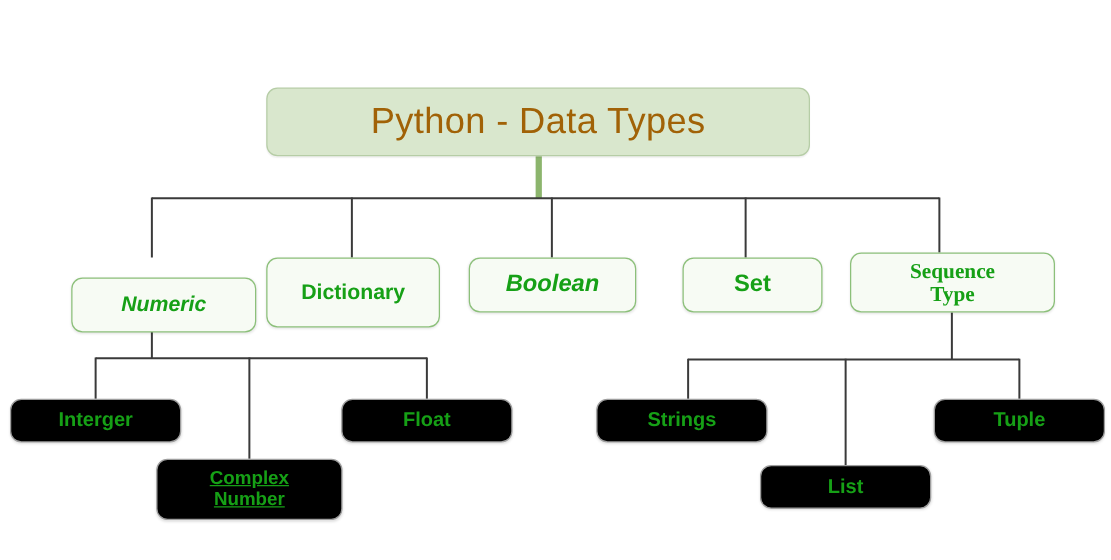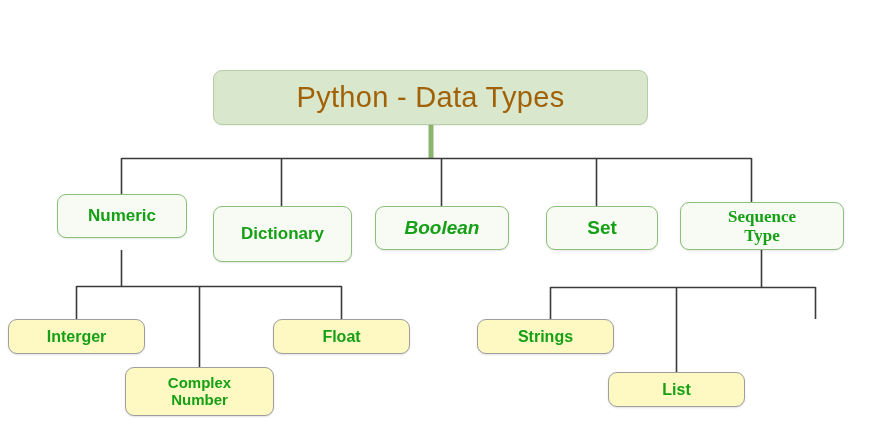--- a/index.html
+++ b/index.html
@@ -61,21 +61,21 @@
     border: 1px solid #8cc07a;
     color: #16a016;
     font-size: 17px;
     font-weight: bold;
     line-height: 1.12;
     box-shadow: 0 1px 2px rgba(0,0,0,0.10);
   }
 
   
   .node-l3 {
-    background: #fef9c3;
+    background: #000000;
     border: 1px solid #9e9e9e;
     color: #16a016;
     font-size: 16px;
     font-weight: bold;
     line-height: 1.12;
     box-shadow: 0 1px 2px rgba(0,0,0,0.12);
   }
 
   .node-label {
     display: block;
@@ -109,21 +109,21 @@
     <line x1="550.5" y1="287.5" x2="815.5" y2="287.5" stroke="#3a3a3a" stroke-width="1.6"></line>
     <line x1="550.5" y1="287" x2="550.5" y2="319" stroke="#3a3a3a" stroke-width="1.6"></line>
     <line x1="676.5" y1="287" x2="676.5" y2="372" stroke="#3a3a3a" stroke-width="1.6"></line>
     <line x1="815.5" y1="287" x2="815.5" y2="319" stroke="#3a3a3a" stroke-width="1.6"></line>
   </svg>
 
   <div class="node node-root" style="left:213px; top:70px; width:435px; height:55px;">
     <span class="node-label">Python - Data Types</span>
   </div>
 
-  <div class="node node-l2" style="left:57px; top:194px; width:130px; height:44px;">
+  <div class="node node-l2" style="left:57px; top:222px; width:148px; height:44px;font-style:italic;">
     <span class="node-label">Numeric</span>
   </div>
 
   <div class="node node-l2" style="left:213px; top:206px; width:139px; height:56px;">
     <span class="node-label">Dictionary</span>
   </div>
 
   <div class="node node-l2" style="left:375px; top:206px; width:134px; height:44px; font-size:19px;font-style:italic;">
     <span class="node-label">Boolean</span>
   </div>
@@ -134,31 +134,34 @@
 
   <div class="node node-l2" style="left:680px; top:202px; width:164px; height:48px;font-family:Liberation Serif, serif;">
     <span class="node-label">Sequence
 Type</span>
   </div>
 
   <div class="node node-l3" style="left:8px; top:319px; width:137px; height:35px;">
     <span class="node-label">Interger</span>
   </div>
 
-  <div class="node node-l3" style="left:125px; top:367px; width:149px; height:49px; font-size:15px;">
+  <div class="node node-l3" style="left:125px; top:367px; width:149px; height:49px; font-size:15px;text-decoration:underline;">
     <span class="node-label">Complex
 Number</span>
   </div>
 
   <div class="node node-l3" style="left:273px; top:319px; width:137px; height:35px;justify-content:center;">
     <span class="node-label">Float</span>
   </div>
 
   <div class="node node-l3" style="left:477px; top:319px; width:137px; height:35px;">
     <span class="node-label">Strings</span>
   </div>
 
   <div class="node node-l3" style="left:608px; top:372px; width:137px; height:35px;">
     <span class="node-label">List</span>
   </div>
 
+  <div class="node node-l3" style="left:747px; top:319px; width:137px; height:35px;">
+    <span class="node-label">Tuple</span>
+  </div>
 
 </div>
 
 </body></html>

